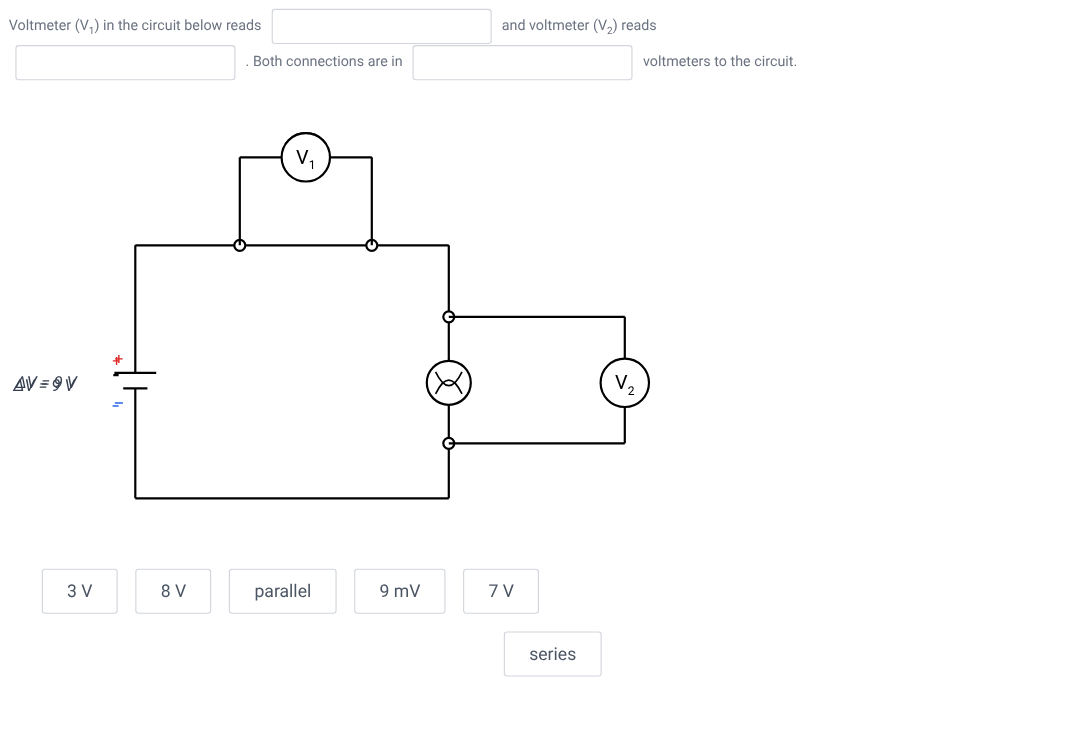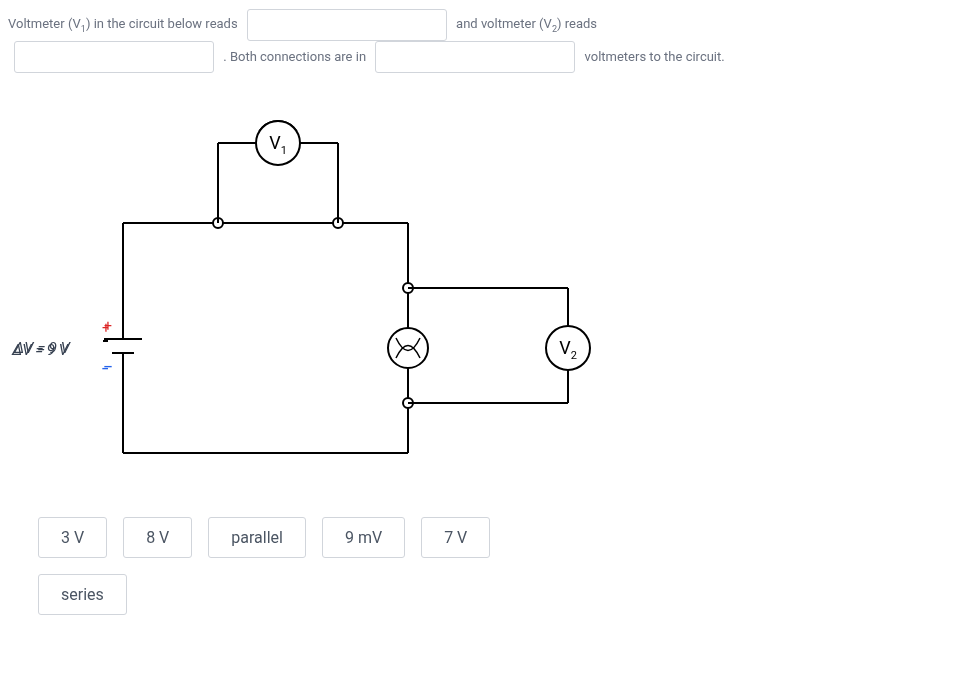--- a/index.html
+++ b/index.html
@@ -45,21 +45,21 @@
     border-radius: 3px;
     padding: 10px 22px;
     font-size: 16px;
     color: #4b5563;
     background: #fff;
     cursor: pointer;
     font-family: inherit;
   }
   .row2 {
     display: flex;
-    justify-content: flex-start;
+    justify-content: center;
     width: 100%;
   }
 </style>
 </head>
 <body>
 
 <div class="question-text">
   <span>Voltmeter (V</span><sub>1</sub><span>) in the circuit below reads</span>
   <span class="blank-input"></span>
   <span>and voltmeter (V</span><sub>2</sub><span>) reads</span>

